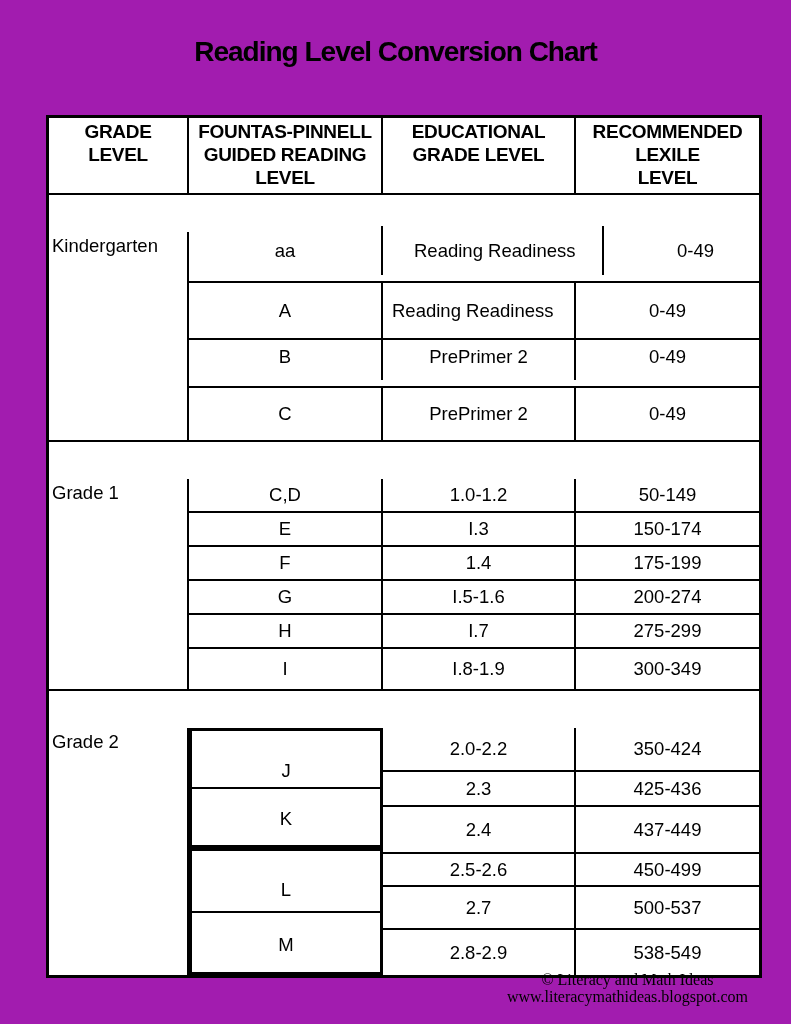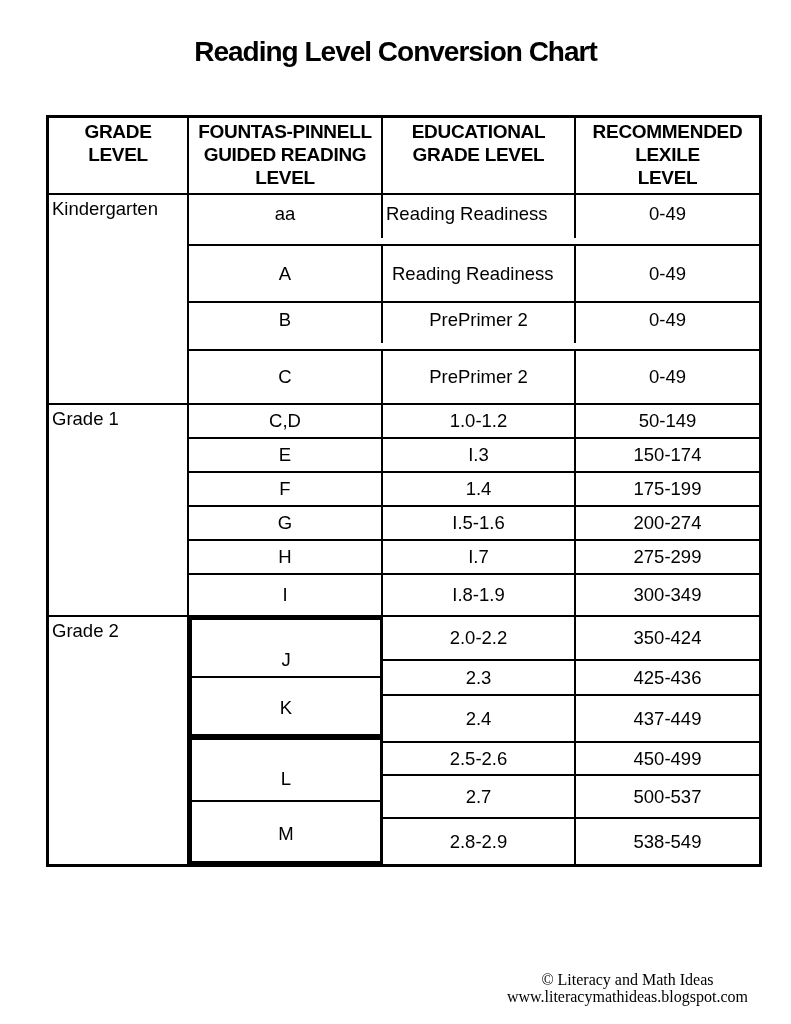--- a/index.html
+++ b/index.html
@@ -1,19 +1,19 @@
 <!DOCTYPE html>
 <html><head>
 <meta charset="utf-8">
 <style>
   html,body{margin:0;padding:0;background:#e8e8e8;}
   .page{
     position:relative;
     width:791px;height:1024px;
-    background:#ffffff;
+    background:#a21caf;
     font-family:"Liberation Sans","DejaVu Sans",sans-serif;
     color:#000;
     margin:0 auto;
     overflow:hidden;
   }
   .title{
     position:absolute;top:36px;left:0;width:100%;
     text-align:center;
     font-size:28px;font-weight:bold;letter-spacing:-1px;
   }
@@ -32,41 +32,41 @@
     box-sizing:border-box;
     font-weight:bold;font-size:19px;line-height:23px;letter-spacing:-0.3px;
     text-align:center;white-space:pre-line;
     padding-top:2px;
   }
   .c1{width:140px;border-right:2px solid #000;}
   .c2{width:194px;border-right:2px solid #000;}
   .c3{width:193px;border-right:2px solid #000;}
   .c4{flex:1;}
   
-  .sec{display:flex;border-bottom:2px solid #000;}
+  .sec{display:flex;border-bottom:2px solid #000;margin-top:37px;}
   .gradecell{
     width:140px;box-sizing:border-box;border-right:2px solid #000;
     font-size:18.5px;padding:3px 0 0 3px;
   }
   .rows{flex:1;display:flex;flex-direction:column;}
   .row{display:flex;box-sizing:border-box;border-bottom:2px solid #000;}
   .row:last-child{border-bottom:none;}
   .cell{
     box-sizing:border-box;
     display:flex;align-items:center;justify-content:center;
     font-size:18.5px;
   }
   .fp{width:194px;border-right:2px solid #000;}
   .edu{width:193px;border-right:2px solid #000;}
   .lex{flex:1;}
   .edu.left{justify-content:flex-start;padding-left:3px;}
   .edu.left-in{justify-content:flex-start;padding-left:9px;}
   .row.up > .cell{transform:translateY(-6px);}
   
-  .sec-k .row:nth-child(1){height:51px;}
+  .sec-k .row:nth-child(1){height:51px;gap:28px;}
   .sec-k .row:nth-child(2){height:57px;}
   .sec-k .row:nth-child(3){height:48px;}
   .sec-k .row:nth-child(4){height:52px;}
   
   .sec-1 .row{height:34px;}
   .sec-1 .row:last-child{height:40px;}
   
   .sec-2{height:247px;border-bottom:none;}
   .g2-fp{width:194px;display:flex;flex-direction:column;box-sizing:border-box;}
   .g2-box{

